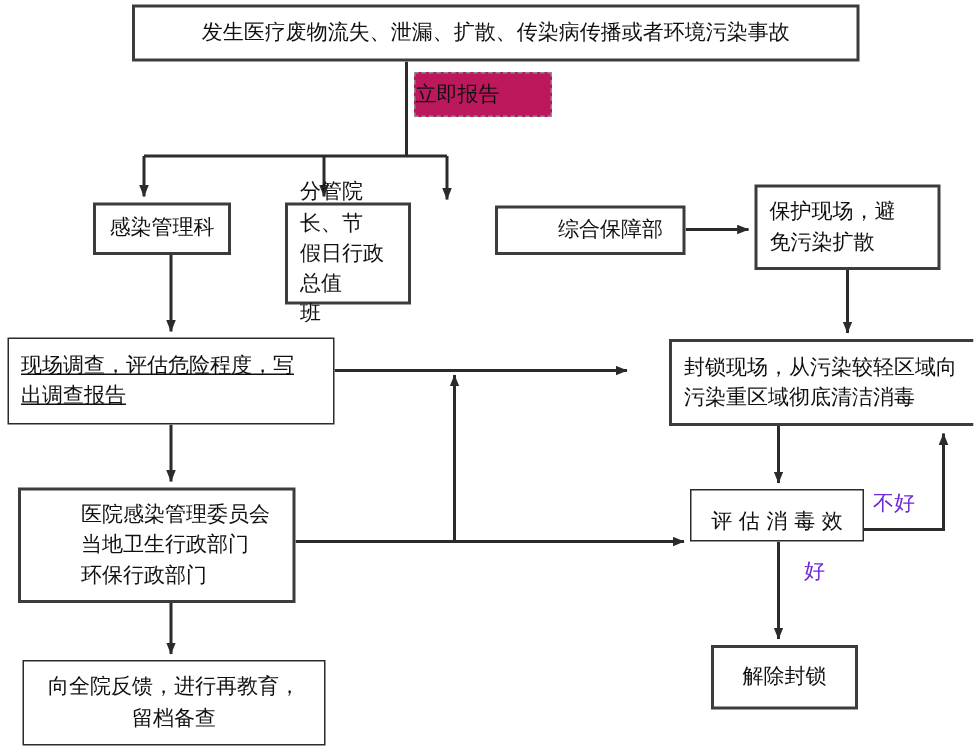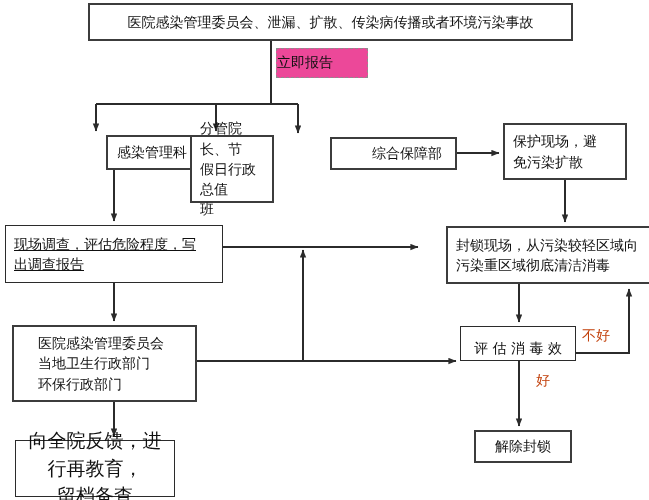--- a/index.html
+++ b/index.html
@@ -34,30 +34,30 @@
     display: block;
     width: 100%;
     white-space: pre-line;
   }
   .node.leftalign { justify-content: flex-start; text-align: left; }
   .node.leftalign .node-text { padding-left: 4px; }
   .dashed-label {
     position: absolute;
     box-sizing: border-box;
     border: 1px dashed #8d8d8d;
-    background: #ec4899;
+    background: #be185d;
     display: flex;
     align-items: center;
     color: #101010;
     z-index: 4;
   }
   .edge-label {
     position: absolute;
     background: transparent;
-    color: #c2410c;
+    color: #6d28d9;
     z-index: 5;
     white-space: nowrap;
   }
   svg.wires {
     position: absolute;
     left: 0; top: 0;
     width: 649px;
     height: 500px;
     z-index: 1;
   }
@@ -102,28 +102,28 @@
       <path d="M519,361 L519,426" marker-end="url(#ah)"></path>
 
       <path d="M576,353 L629,353 L629,297"></path>
       <path d="M629,300 L629,289" marker-end="url(#ah)"></path>
 
       <path d="M114,402 L114,436" marker-end="url(#ah)"></path>
     </g>
   </svg>
 
   <div class="node" style="left:88px;top:3px;width:485px;height:38px;font-size:14px;">
-    <span class="node-text">医院感染管理委员会、泄漏、扩散、传染病传播或者环境污染事故</span>
+    <span class="node-text">发生医疗废物流失、泄漏、扩散、传染病传播或者环境污染事故</span>
   </div>
 
   <div class="dashed-label" style="left:276px;top:48px;width:92px;height:30px;font-size:14px;">
     <span class="node-text">立即报告</span>
   </div>
 
-  <div class="node" style="left:62px;top:135px;width:92px;height:35px;font-size:14px;margin-left:44px;">
+  <div class="node" style="left:62px;top:135px;width:92px;height:35px;font-size:14px;">
     <span class="node-text">感染管理科</span>
   </div>
 
   <div class="node leftalign" style="left:190px;top:135px;width:84px;height:68px;font-size:14px;">
     <span class="node-text">分管院长、节
 假日行政总值
 班</span>
   </div>
 
   <div class="node" style="left:330px;top:137px;width:127px;height:33px;font-size:14px;padding-left:31px;">
@@ -138,36 +138,36 @@
   <div class="node leftalign thin" style="left:5px;top:225px;width:218px;height:58px;font-size:14px;text-decoration:underline;">
     <span class="node-text">现场调查，评估危险程度，写
 出调查报告</span>
   </div>
 
   <div class="node leftalign" style="left:422px;top:226px;width:222px;height:58px;font-size:14px;margin-left:24px;">
     <span class="node-text">封锁现场，从污染较轻区域向
 污染重区域彻底清洁消毒</span>
   </div>
 
-  <div class="node leftalign" style="left:12px;top:325px;width:185px;height:77px;font-size:14px;padding-left:20px;">
+  <div class="node leftalign" style="left:12px;top:325px;width:185px;height:77px;font-size:14px;padding-left:36px;">
     <span class="node-text">医院感染管理委员会
 当地卫生行政部门
 环保行政部门</span>
   </div>
 
   <div class="node thin" style="left:460px;top:326px;width:116px;height:35px;font-size:14px;align-items:flex-end;">
     <span class="node-text">评 估 消 毒 效</span>
   </div>
 
-  <div class="node thin" style="left:15px;top:440px;width:160px;height:57px;font-size:19px;">
+  <div class="node thin" style="left:15px;top:440px;width:202px;height:57px;font-size:14px;">
     <span class="node-text">向全院反馈，进行再教育，
 留档备查</span>
   </div>
 
-  <div class="node" style="left:474px;top:430px;width:98px;height:33px;font-size:14px;">
+  <div class="node" style="left:474px;top:430px;width:98px;height:43px;font-size:14px;">
     <span class="node-text">解除封锁</span>
   </div>
 
   <div class="edge-label" style="left:582px;top:327px;font-size:14px;">
     <span>不好</span>
   </div>
 
   <div class="edge-label" style="left:536px;top:372px;font-size:14px;">
     <span>好</span>
   </div>

